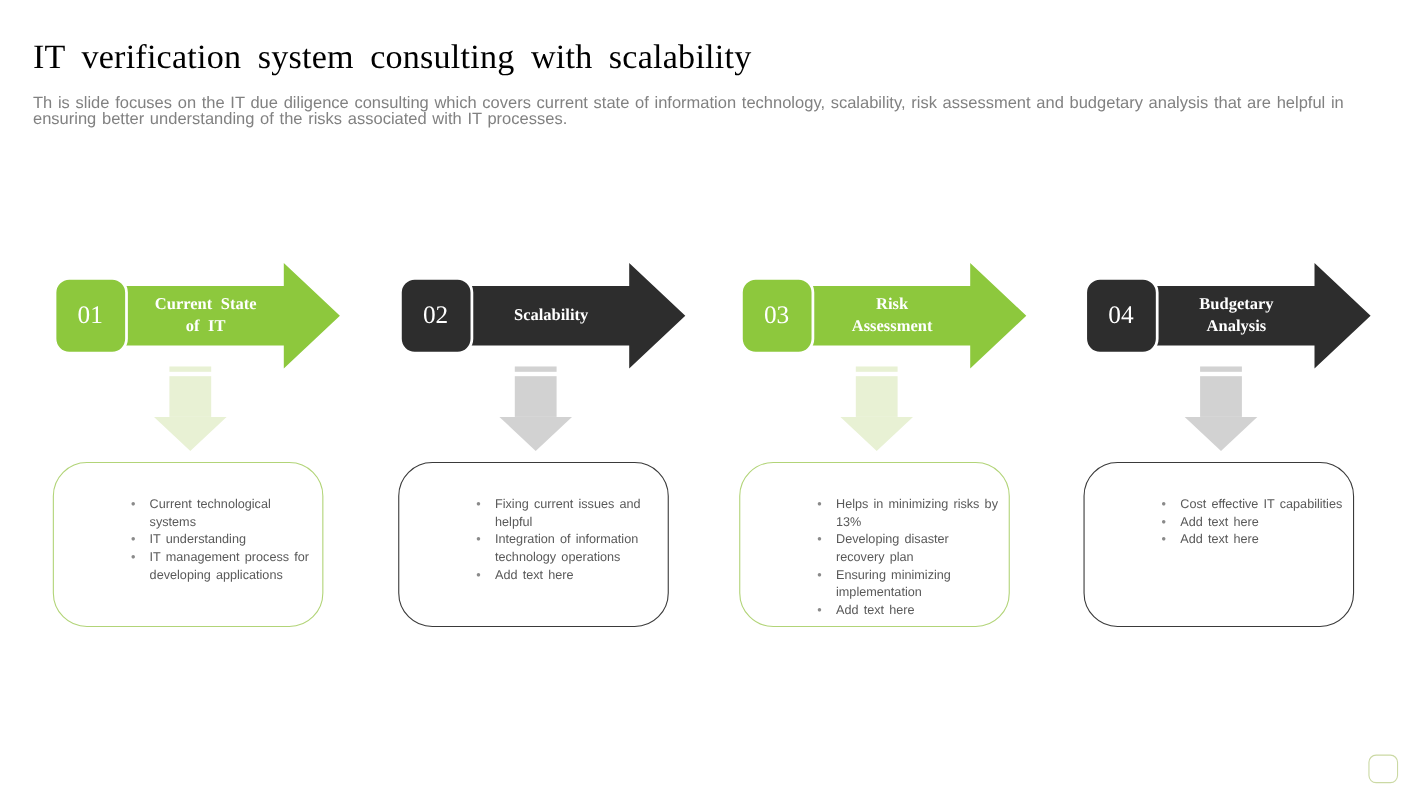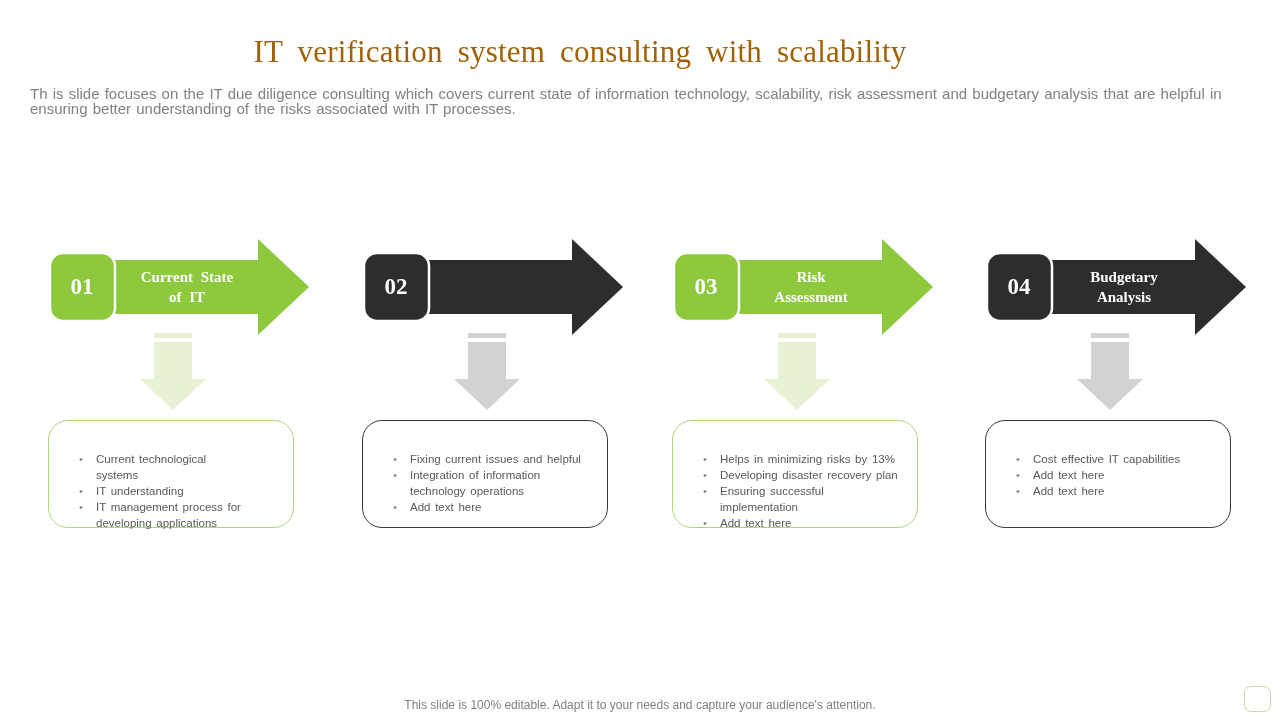--- a/index.html
+++ b/index.html
@@ -1,38 +1,38 @@
 <!DOCTYPE html>
 <html><head>
 <meta charset="utf-8">
 <style>
   html,body{margin:0;padding:0;background:#fff;}
   .slide{position:relative;width:1280px;height:720px;background:#ffffff;overflow:hidden;
          font-family:"Liberation Sans",sans-serif;}
   .title{position:absolute;left:30px;top:34px;width:1100px;
          font-family:"Liberation Serif",serif;font-size:31px;font-weight:400;
-         color:#a16207;word-spacing:7px;letter-spacing:0.2px;text-align:center;}
+         color:#000000;word-spacing:7px;letter-spacing:0.2px;}
   .description{position:absolute;left:30px;top:86px;width:1224px;
          font-size:15px;line-height:15px;color:#818181;word-spacing:1px;}
   
   .step{position:absolute;top:238px;width:262px;height:332px;}
   .step-1{left:48px;} .step-2{left:362px;} .step-3{left:672px;} .step-4{left:985px;}
   .arrow-wrap{position:absolute;left:0;top:0;width:262px;height:98px;}
   .arrow-wrap svg{position:absolute;left:0;top:0;display:block;}
   .step-number{position:absolute;left:0;top:14px;width:68px;height:70px;
          display:flex;align-items:center;justify-content:center;
-         font-family:"Liberation Serif",serif;font-weight:bold;font-size:23px;color:#ffffff;}
+         font-family:"Liberation Serif",serif;font-weight:normal;font-size:23px;color:#ffffff;}
   .arrow-label{position:absolute;left:66px;top:0;width:146px;height:98px;
          display:flex;align-items:center;justify-content:center;text-align:center;
          font-family:"Liberation Serif",serif;font-weight:bold;font-size:15px;line-height:20px;
          color:#ffffff;white-space:pre-line;word-spacing:4px;}
   .down-arrow{position:absolute;left:91px;top:95px;}
-  .detail-box{position:absolute;left:0;top:182px;width:246px;height:108px;
+  .detail-box{position:absolute;left:0;top:182px;width:246px;height:150px;
          box-sizing:border-box;background:#ffffff;border:1px solid var(--border);
-         border-radius:20px;}
+         border-radius:31px;padding-left:40px;}
   .detail-box ul{margin:0;padding:30px 6px 0 30px;list-style:none;}
   .detail-box li{position:relative;padding-left:17px;font-size:11.5px;line-height:16px;
          color:#595959;white-space:pre-line;word-spacing:1.5px;}
   .detail-box li::before{content:"\2022";position:absolute;left:0;top:0;color:#8a8a8a;}
   .footer{position:absolute;left:0;top:698px;width:100%;text-align:center;
          font-size:12px;color:#7f7f7f;}
   .corner-badge{position:absolute;left:1244px;top:686px;width:27px;height:26px;
          box-sizing:border-box;border:1.5px solid #cbd9a4;border-radius:7px;background:#fff;}
 </style>
 </head>
@@ -69,20 +69,21 @@
     </div>
   </div>
 
   <div class="step step-2" style="--accent: #2d2d2d; --down: #d2d2d2; --border: #3a3a3a;">
     <div class="arrow-wrap">
       <svg width="262" height="98" viewBox="0 0 262 98">
         <polygon points="64,22 210,22 210,1 261,49 210,97 210,76 64,76" fill="var(--accent)"></polygon>
         <rect x="2" y="15" width="65" height="68" rx="13" fill="var(--accent)" stroke="#ffffff" stroke-width="2.5"></rect>
       </svg>
       <div class="step-number">02</div>
+      <div class="arrow-label">Scalability</div>
     </div>
     <svg class="down-arrow" width="68" height="78" viewBox="0 0 68 78">
       <rect x="15" y="0" width="38" height="5" fill="var(--down)"></rect>
       <rect x="15" y="9" width="38" height="37" fill="var(--down)"></rect>
       <polygon points="1,46 67,46 34,77" fill="var(--down)"></polygon>
     </svg>
     <div class="detail-box">
       <ul>
             <li>Fixing current issues and helpful</li>
             <li>Integration  of information
@@ -104,21 +105,21 @@
     </div>
     <svg class="down-arrow" width="68" height="78" viewBox="0 0 68 78">
       <rect x="15" y="0" width="38" height="5" fill="var(--down)"></rect>
       <rect x="15" y="9" width="38" height="37" fill="var(--down)"></rect>
       <polygon points="1,46 67,46 34,77" fill="var(--down)"></polygon>
     </svg>
     <div class="detail-box">
       <ul>
             <li>Helps in minimizing risks by 13%</li>
             <li>Developing  disaster recovery  plan</li>
-            <li>Ensuring successful
+            <li>Ensuring minimizing
 implementation</li>
             <li>Add text here</li>
           </ul>
     </div>
   </div>
 
   <div class="step step-4" style="--accent: #2d2d2d; --down: #d2d2d2; --border: #3a3a3a;">
     <div class="arrow-wrap">
       <svg width="262" height="98" viewBox="0 0 262 98">
         <polygon points="64,22 210,22 210,1 261,49 210,97 210,76 64,76" fill="var(--accent)"></polygon>
@@ -136,15 +137,14 @@
     <div class="detail-box">
       <ul>
             <li>Cost effective  IT capabilities</li>
             <li>Add text here</li>
             <li>Add text here</li>
           </ul>
     </div>
   </div>
 </div>
 
-  <div class="footer">This slide is 100% editable. Adapt it to your needs and capture your audience's attention.</div>
   <div class="corner-badge"></div>
 </div>
 
 </body></html>

